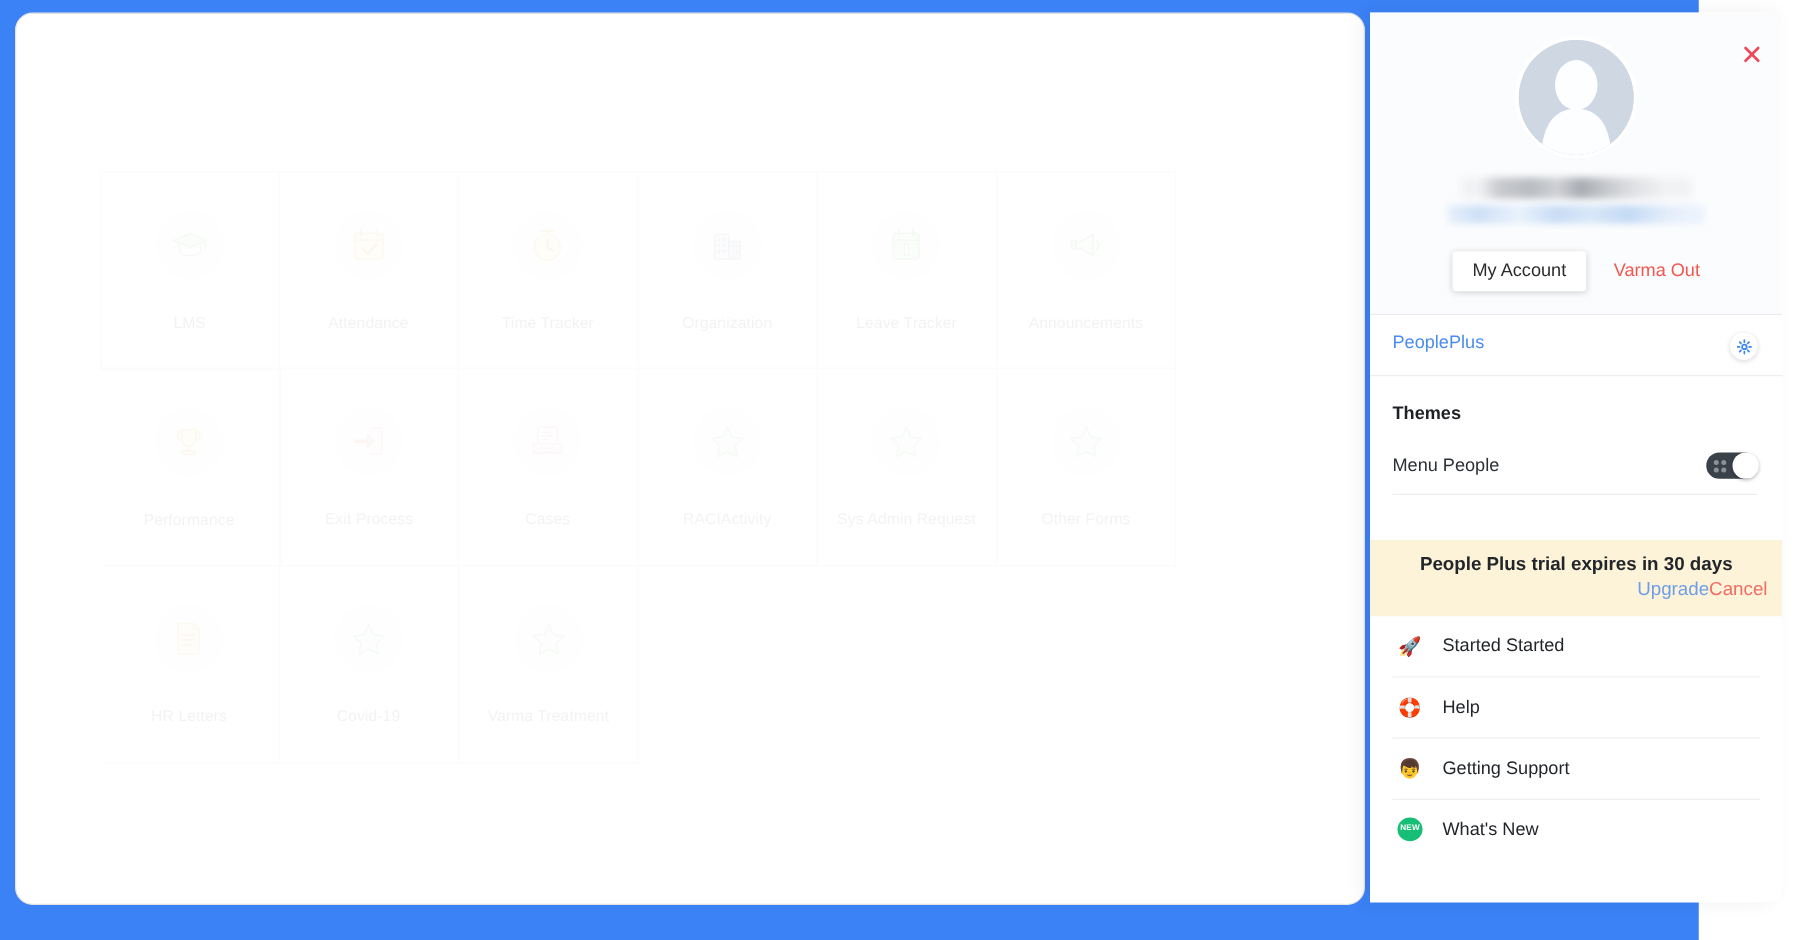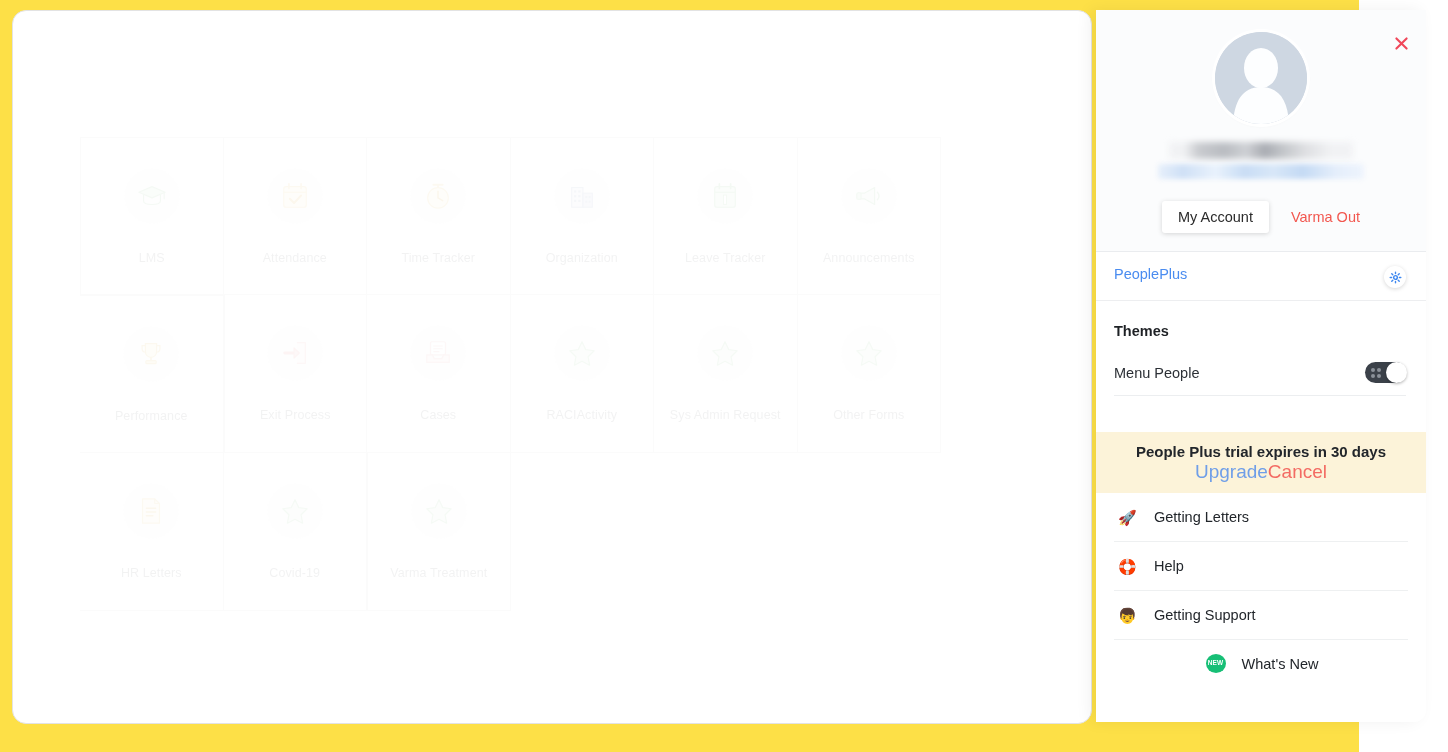--- a/index.html
+++ b/index.html
@@ -9,21 +9,21 @@
     height: 752px;
     background: #ffffff;
     font-family: "Liberation Sans", sans-serif;
     overflow: hidden;
   }
 
   #root {
     position: relative;
     width: 1359px;
     height: 752px;
-    background: #fde047;
+    background: #3b82f6;
   }
 
   
   .app-card {
     position: absolute;
     left: 12px;
     top: 10px;
     width: 1080px;
     height: 714px;
     background: #ffffff;
@@ -285,38 +285,39 @@
     text-align: center;
   }
   .trial-text {
     font-size: 15px;
     color: #22262b;
     font-weight: bold;
     line-height: 18px;
   }
   .trial-links {
     margin-top: 2px;
-    font-size: 19px;
+    font-size: 15px;
     line-height: 18px;
+    text-align: right;
   }
   .trial-upgrade { color: #6f9ee8; cursor: pointer; }
   .trial-cancel { color: #f36b63; cursor: pointer; }
 
   
   .help-list { padding: 0 18px; }
   .help-item {
     display: flex;
     align-items: center;
     gap: 16px;
     padding: 14px 2px 14px 4px;
     border-bottom: 1px solid #eef0f1;
     cursor: pointer;
     min-height: 42px;
   }
-  .help-item:last-child { border-bottom: none; justify-content: center; }
+  .help-item:last-child { border-bottom: none; }
   .help-emoji {
     width: 20px;
     height: 20px;
     display: flex;
     align-items: center;
     justify-content: center;
     font-size: 15px;
     line-height: 1;
     flex: 0 0 20px;
   }
@@ -561,21 +562,21 @@
     <div class="trial-banner">
       <div class="trial-text">People Plus trial expires in 30 days</div>
       <div class="trial-links">
         <span class="trial-upgrade">Upgrade</span><span class="trial-cancel">Cancel</span>
       </div>
     </div>
 
     <div class="help-list" id="help-list">
         <div class="help-item">
           <span class="help-emoji">🚀</span>
-          <span class="help-label">Getting Letters</span>
+          <span class="help-label">Started Started</span>
         </div>
         <div class="help-item">
           <span class="help-emoji">🛟</span>
           <span class="help-label">Help</span>
         </div>
         <div class="help-item">
           <span class="help-emoji">👦</span>
           <span class="help-label">Getting Support</span>
         </div>
         <div class="help-item">

